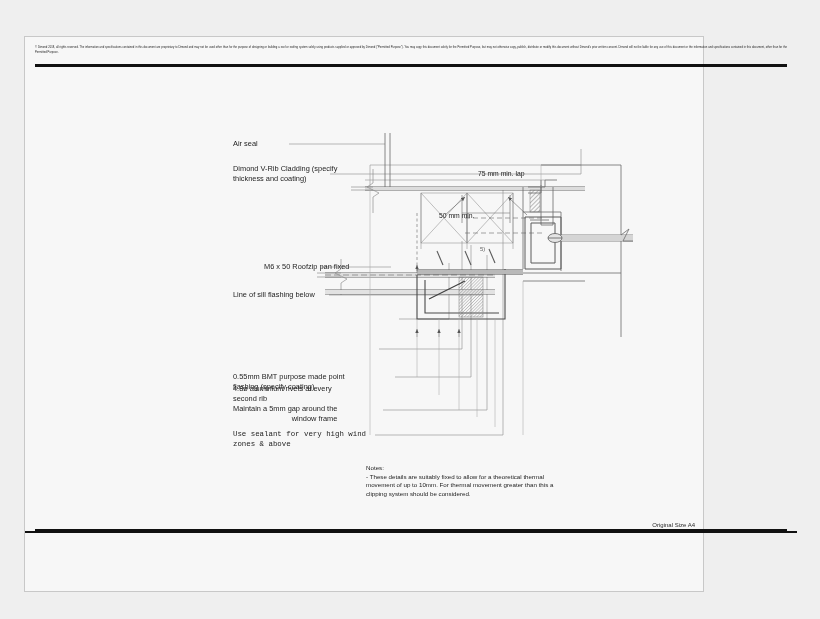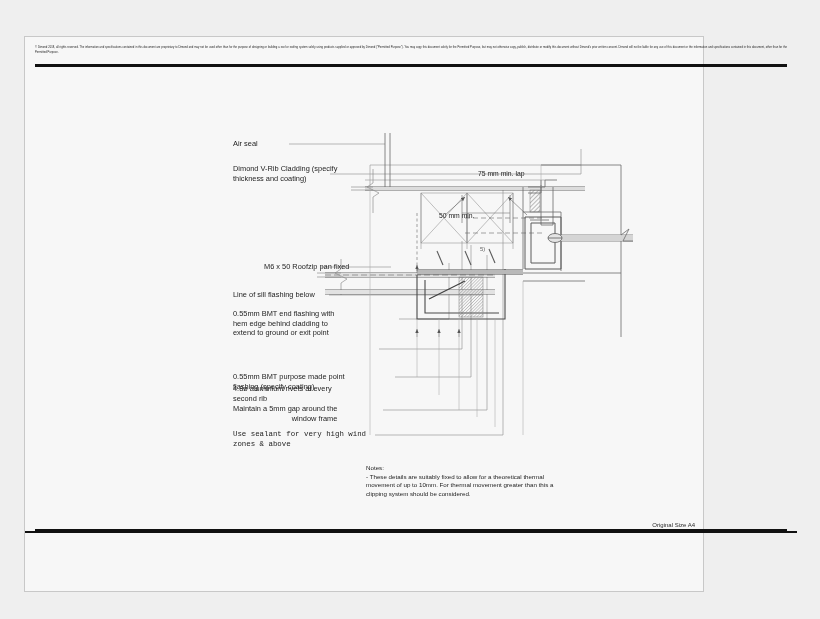--- a/index.html
+++ b/index.html
@@ -252,23 +252,20 @@
 
     </g>
   </svg>
   </div>
 
   <div class="lbl" style="left:208px;top:102px;">Air seal</div>
   <div class="lbl" style="left:208px;top:127px;">Dimond V-Rib Cladding (specify
 thickness and coating)</div>
   <div class="lbl" style="left:211px;top:225px;margin-left:28px;">M6 x 50 Roofzip pan fixed</div>
   <div class="lbl" style="left:208px;top:253px;text-align:center;">Line of sill flashing below</div>
-  <div class="lbl" style="left:208px;top:272px;">0.55mm BMT end flashing  with
-hem edge behind cladding to
-extend to ground or exit point</div>
   <div class="lbl" style="left:208px;top:307px;margin-top:40px;">4.8ø aluminium rivets at every
 second rib</div>
   <div class="lbl" style="left:208px;top:335px;">0.55mm BMT purpose made point
 flashing (specify coating)</div>
   <div class="lbl" style="left:208px;top:367px;text-align:right;">Maintain a 5mm gap around the
 window frame</div>
   <div class="lbl" style="left:208px;top:393px;font-family:Liberation Mono, monospace;">Use sealant for very high wind
 zones &amp; above</div>
 
   <div class="dim" style="left:453px;top:133px;">75 mm min. lap</div>

